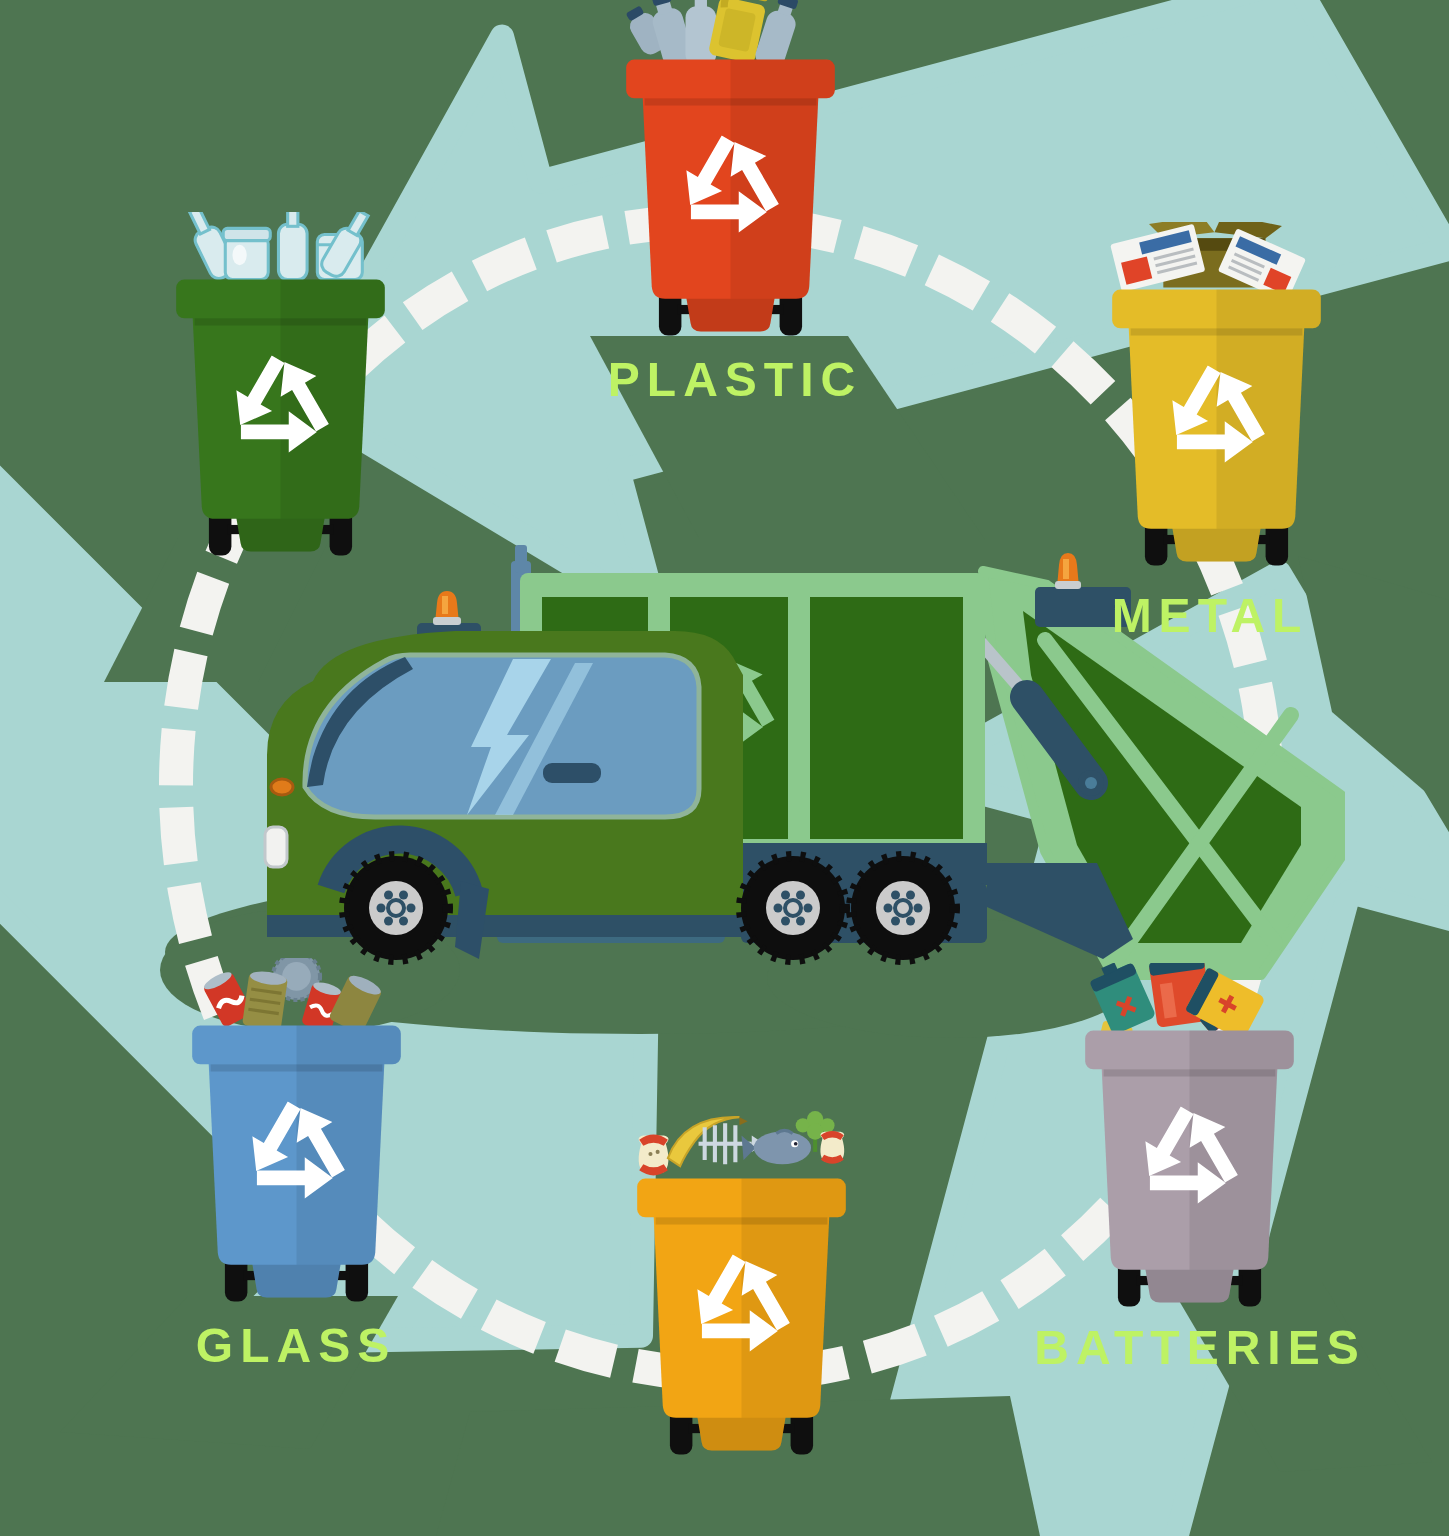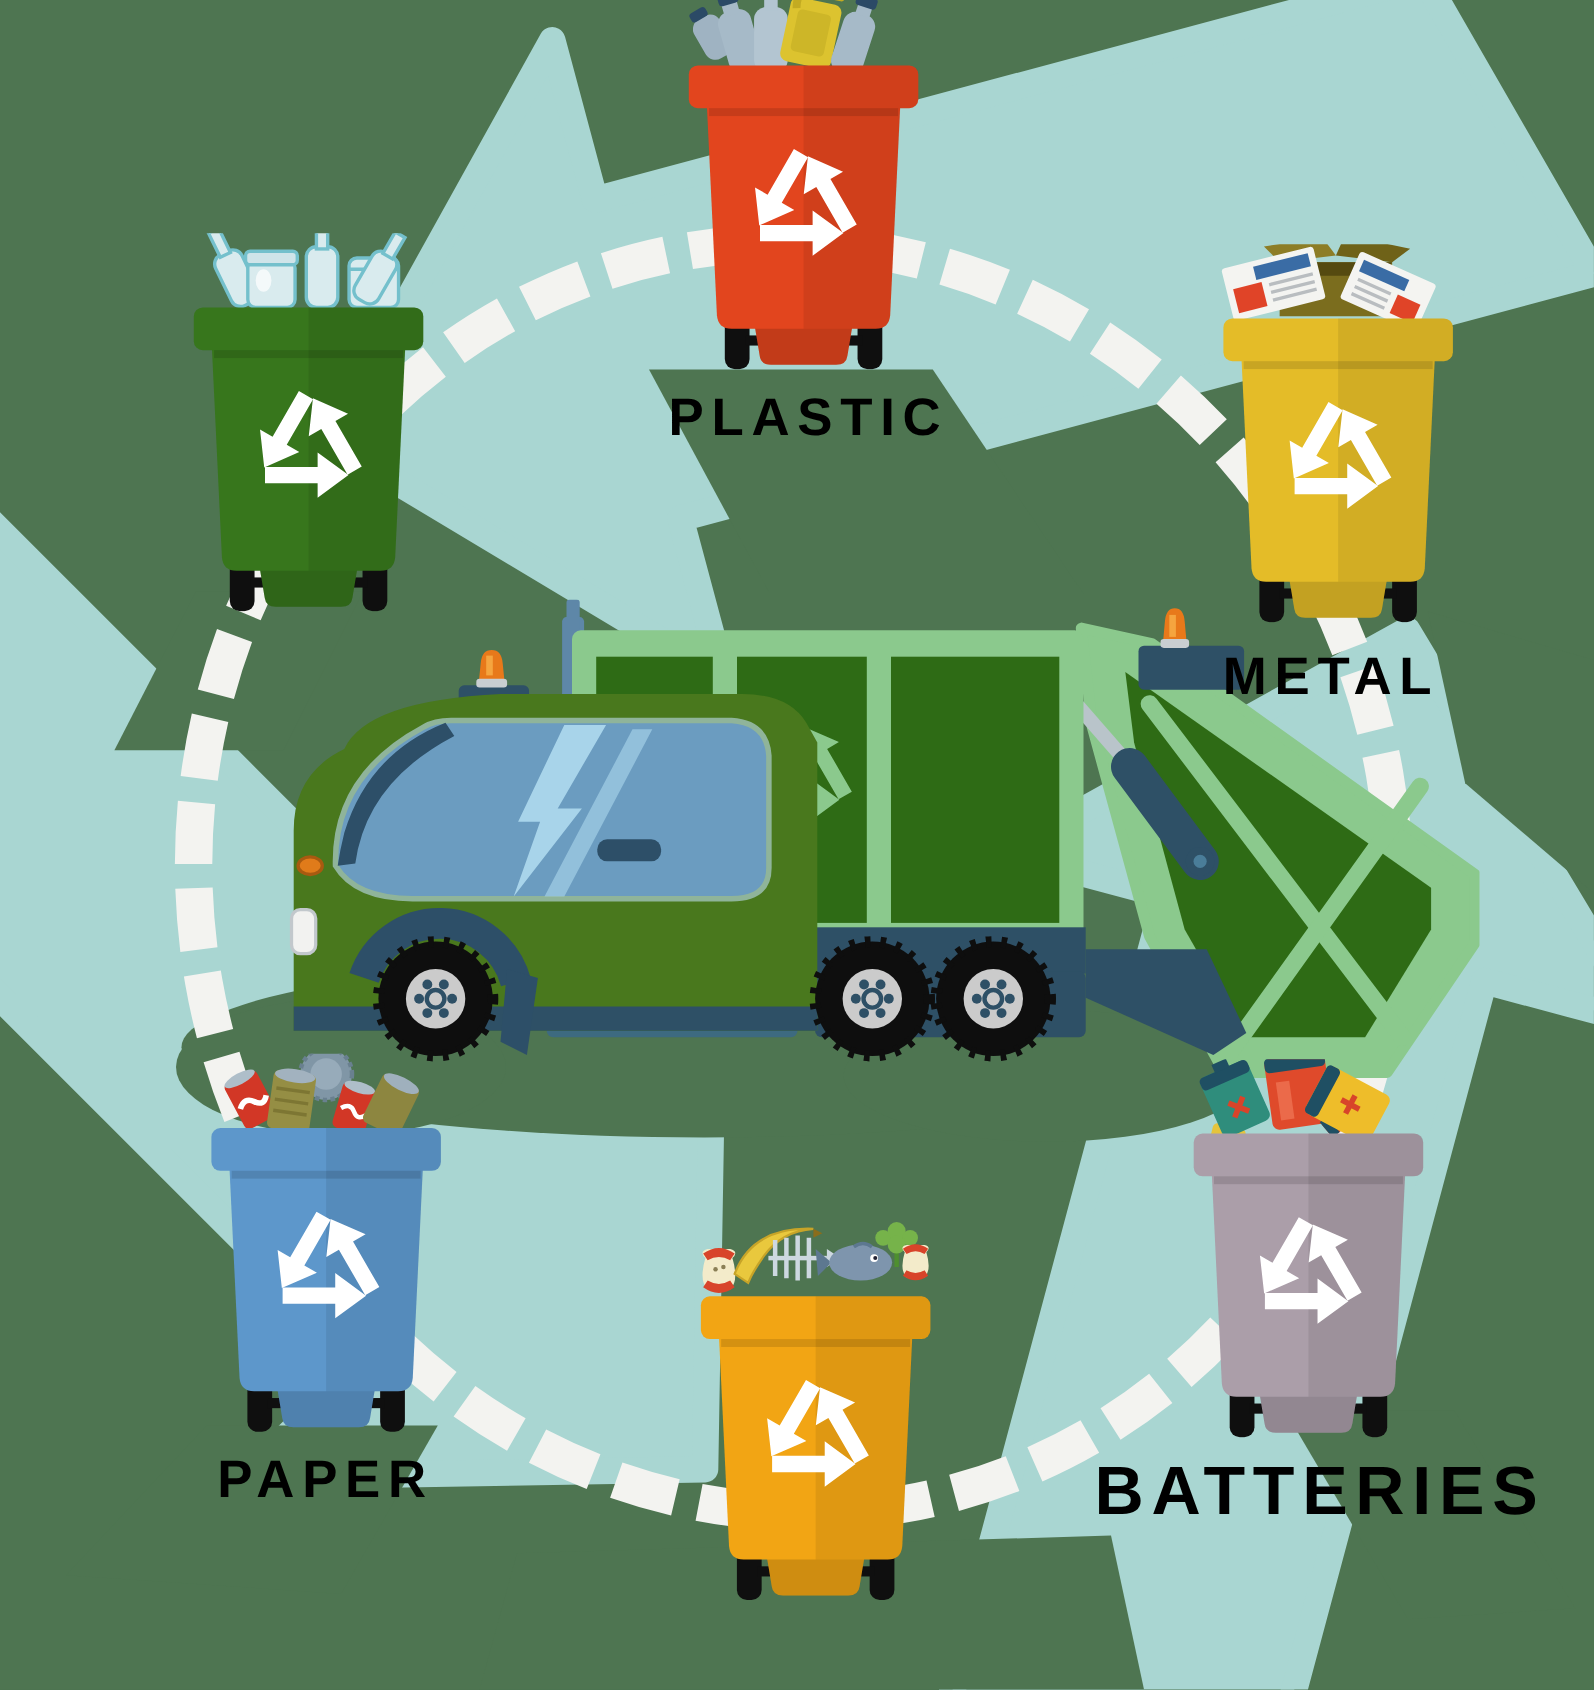--- a/index.html
+++ b/index.html
@@ -3,33 +3,33 @@
 <meta charset="utf-8">
 <style>
   html,body{margin:0;padding:0;background:#4e7551;}
   .stage{position:relative;width:1449px;height:1536px;overflow:hidden;
          font-family:"Liberation Sans",sans-serif;}
   .bg{position:absolute;left:0;top:0;z-index:0;}
   .truck{position:absolute;left:245px;top:545px;width:1100px;height:445px;z-index:2;}
   .bin{position:absolute;z-index:3;}
   .bin svg{display:block;width:100%;height:auto;}
   .lbl{position:absolute;z-index:4;font-weight:700;font-size:48px;letter-spacing:7px;
-       color:#000000;text-align:center;}
+       color:#bef264;text-align:center;}
   #bin-plastic{left:618px;top:-8px;width:225px;}
   #bin-glass{left:168px;top:212px;width:225px;}
   #bin-paper{left:1104px;top:222px;width:225px;}
   #bin-metal{left:184px;top:958px;width:225px;}
   #bin-organic{left:629px;top:1111px;width:225px;}
   #bin-batteries{left:1077px;top:963px;width:225px;}
   #lbl-plastic{left:555px;top:352px;width:360px;}
   #lbl-glass{left:100px;top:574px;width:360px;}
   #lbl-paper{left:1030px;top:588px;width:360px;}
   #lbl-metal{left:116px;top:1318px;width:360px;}
   #lbl-organic{left:545px;top:1468px;width:390px;}
-  #lbl-batteries{left:980px;top:1320px;width:440px;font-size:62px;}
+  #lbl-batteries{left:980px;top:1320px;width:440px;font-size:48px;}
 </style>
 </head>
 <body>
 
 <div class="stage">
 
   <svg width="0" height="0" style="position:absolute">
     <defs>
       <symbol id="recy" viewBox="-62 -62 124 124">
         <g fill="currentColor">
@@ -360,16 +360,16 @@
           <path d="M34,14 V32 M25,23 H43" stroke="#d8442a" stroke-width="5"></path>
         </g>
       </g>
       <use href="#binshape"></use>
       <use href="#recy" x="60" y="140" width="100" height="100" style="color:#ffffff"></use>
     </svg>
   </div>
 
   <div class="lbl" id="lbl-plastic">PLASTIC</div>
   <div class="lbl" id="lbl-paper">METAL</div>
-  <div class="lbl" id="lbl-metal">PAPER</div>
+  <div class="lbl" id="lbl-metal">GLASS</div>
   <div class="lbl" id="lbl-batteries">BATTERIES</div>
 
 </div>
 
 </body></html>

